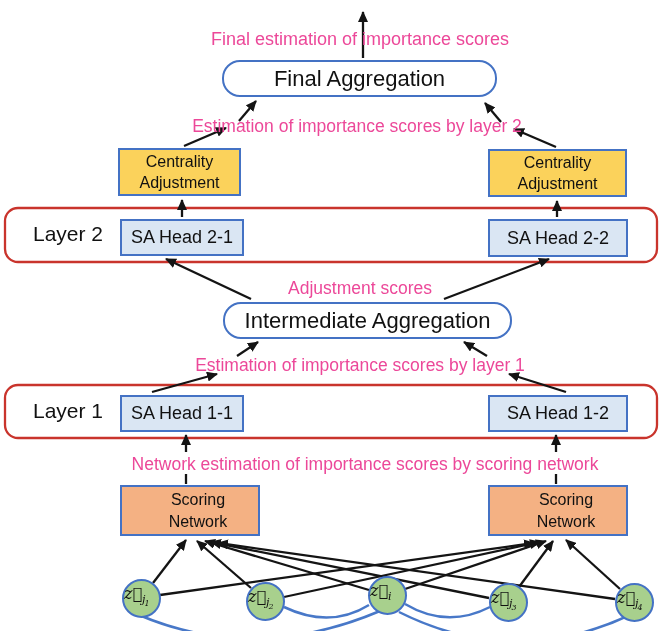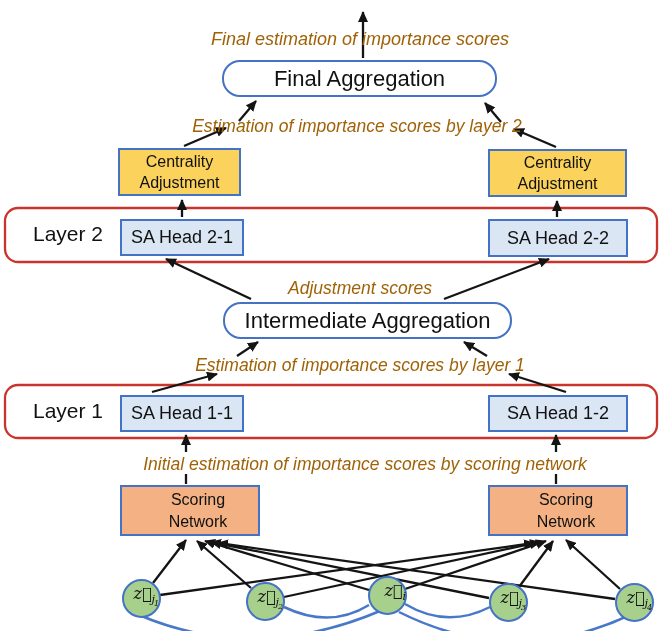--- a/index.html
+++ b/index.html
@@ -15,22 +15,21 @@
   #wires { position: absolute; left: 0; top: 0; z-index: 1; }
   .blk { stroke: var(--line_black); stroke-width: 2.3; fill: none; }
   .dashrect { stroke: var(--layer_dash_red); stroke-width: 2.3; fill: none; }
   .bluearc { stroke: var(--edge_blue); stroke-width: 2.5; fill: none; }
 
   .caption {
     position: absolute; z-index: 3;
     transform: translateX(-50%);
     white-space: nowrap;
     font-size: 17.5px;
-    color: #a16207;
-    font-style: italic;
+    color: #ec4899;
   }
   .box {
     position: absolute; z-index: 2;
     box-sizing: border-box;
     display: flex; align-items: center; justify-content: center;
     text-align: center;
     background: #ffffff;
     border: 2.4px solid var(--border_blue);
   }
   .pill { border-radius: 18px; font-size: 22px; }
@@ -41,21 +40,21 @@
     position: absolute; z-index: 2;
     font-size: 21px; white-space: nowrap;
   }
   .node {
     position: absolute; z-index: 2;
     box-sizing: border-box;
     width: 39px; height: 39px;
     border-radius: 50%;
     border: 2.5px solid var(--border_blue);
     background: var(--node_fill);
-    display: flex; align-items: center; justify-content: flex-end;
+    display: flex; align-items: center; justify-content: flex-start;
   }
   .node-label {
     font-family: "DejaVu Serif", serif;
     font-style: italic;
     font-size: 16px;
     line-height: 16px;
     white-space: nowrap;
   }
   .node-label .sub { font-size: 11px; vertical-align: -4px; }
   .node-label .subsub { font-size: 8px; vertical-align: -7px; margin-left: -1px; }
@@ -126,21 +125,21 @@
       <path class="bluearc" d="M 284,607 Q 330,629 369,605"></path>
       <path class="bluearc" d="M 405,604 Q 447,629 490,607"></path>
       <path class="bluearc" d="M 399,612 Q 515,670 632,614"></path>
     </g>
   </svg>
 
   <div class="caption" style="left:360px; top:29px; font-size:18px;">Final estimation of importance scores</div>
   <div class="caption" style="left:357px; top:116px;">Estimation of importance scores by layer 2</div>
   <div class="caption" style="left:360px; top:278px;">Adjustment scores</div>
   <div class="caption" style="left:360px; top:355px;">Estimation of importance scores by layer 1</div>
-  <div class="caption" style="left:365px; top:454px;">Initial estimation of importance scores by scoring network</div>
+  <div class="caption" style="left:365px; top:454px;">Network estimation of importance scores by scoring network</div>
 
   <div class="box pill" style="left:222px; top:60px; width:275px; height:37px;">
     <span>Final Aggregation</span>
   </div>
   <div class="box pill" style="left:223px; top:302px; width:289px; height:37px;">
     <span>Intermediate Aggregation</span>
   </div>
 
   <div class="box centrality" style="left:118px; top:148px; width:123px; height:48px;">
     <span>Centrality</span>

